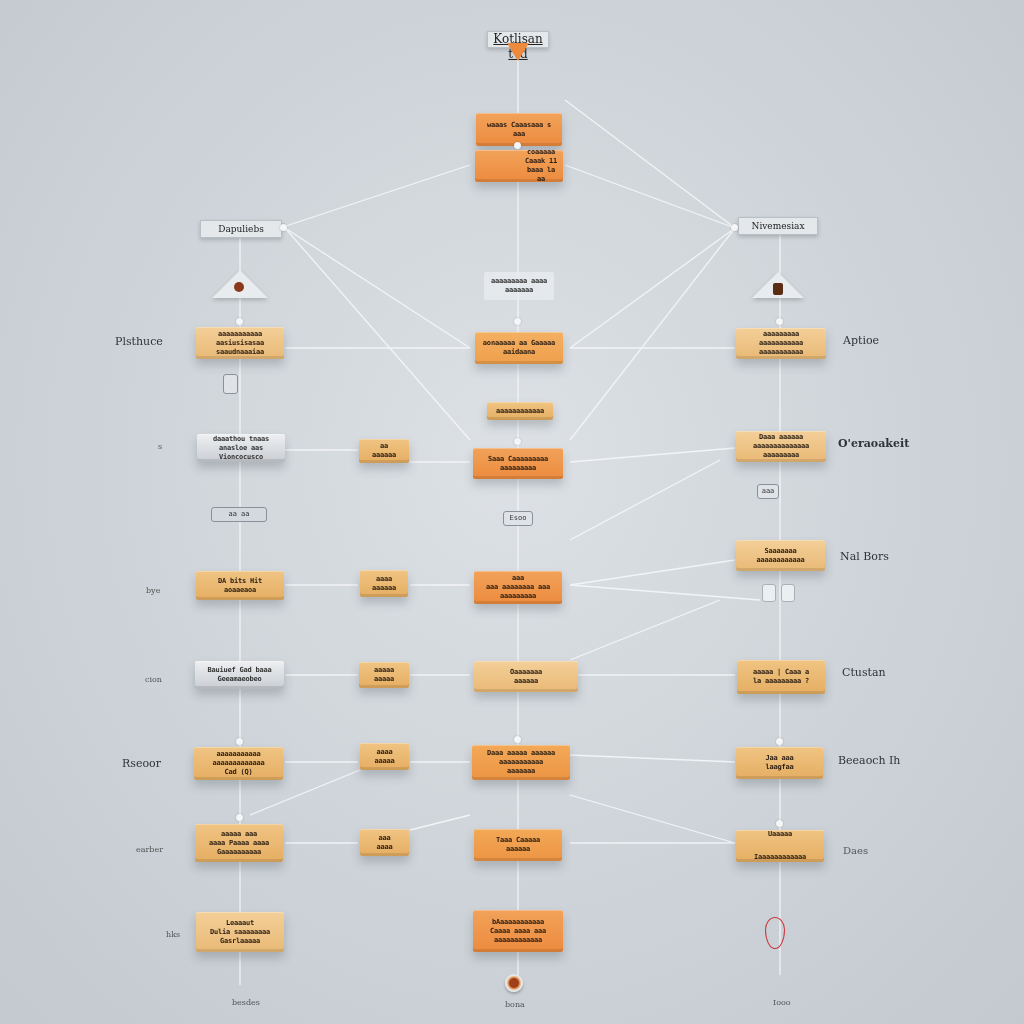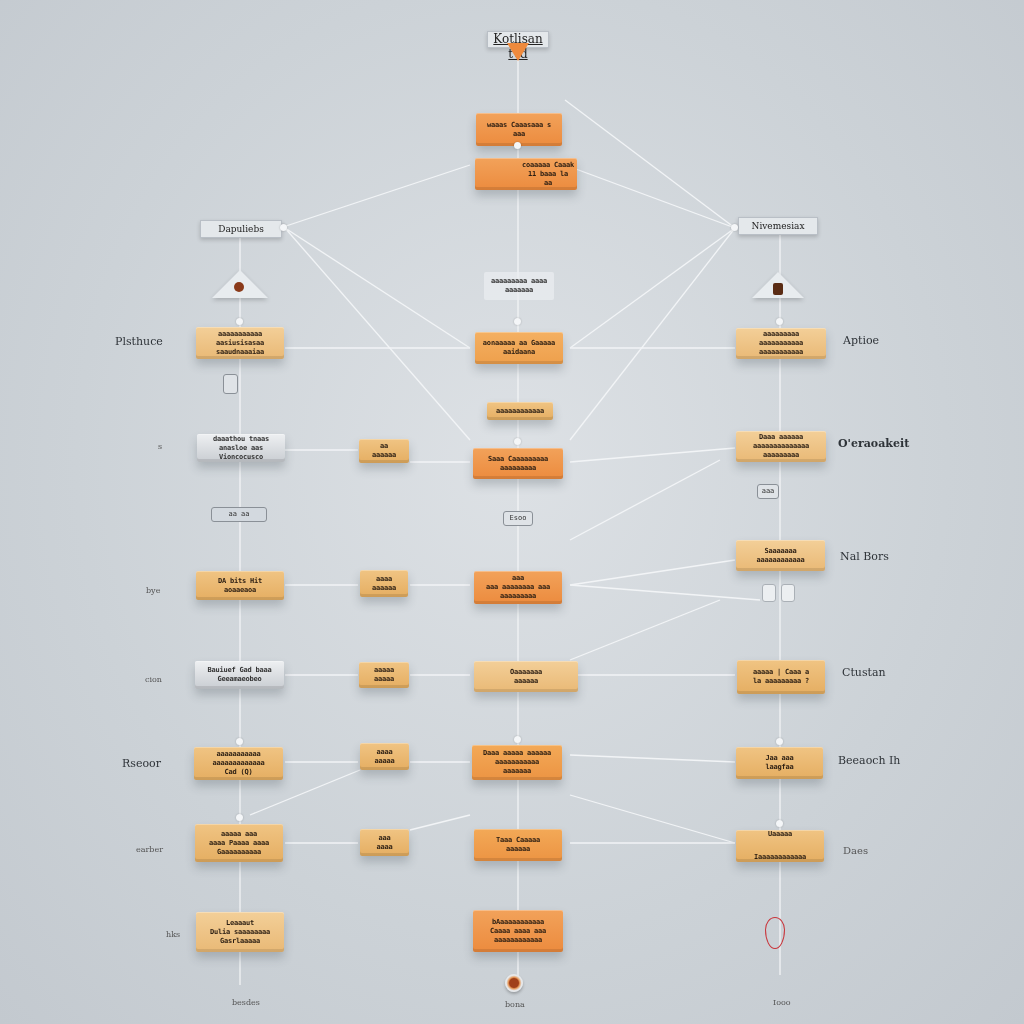--- a/index.html
+++ b/index.html
@@ -85,21 +85,21 @@
 <div style="position:absolute;left:234px;top:282px;width:10px;height:10px;border-radius:50%;background:#8a3a1a;"></div>
 
 <div class="tag" style="left:738px;top:217px;width:80px;height:18px;">Nivemesiax</div>
 <div class="tri" style="left:752px;top:272px;border-left:26px solid transparent;border-right:26px solid transparent;border-bottom:26px solid #e8ecef;filter:drop-shadow(0 2px 2px rgba(0,0,0,0.2));"></div>
 <div style="position:absolute;left:773px;top:283px;width:10px;height:12px;background:#5a2c14;border-radius:2px;"></div>
 
 <div class="node orange" style="left:476px;top:75px;width:86px;height:33px;margin-top:38px;">
   <div>waaas Caaasaaa s</div>
   <div>aaa</div>
 </div>
-<div class="node orange" style="left:475px;top:158px;width:102px;height:32px;padding-left:44px;">
+<div class="node orange" style="left:475px;top:150px;width:88px;height:32px;padding-left:44px;">
   <div>coaaaaa Caaak 11 baaa la</div>
   <div>aa</div>
 </div>
 <div class="node gray" style="left:484px;top:272px;width:70px;height:28px;background:rgba(235,238,241,0.7);box-shadow:none;">
   <div>aaaaaaaaa aaaa</div>
   <div>aaaaaaa</div>
 </div>
 <div class="node orange" style="left:475px;top:332px;width:88px;height:32px;background:linear-gradient(180deg,#f4b062,#eea04c);">
   <div>aonaaaaa aa Gaaaaa</div>
   <div>aaidaana</div>
@@ -114,21 +114,21 @@
 <div class="chip" style="left:503px;top:511px;width:30px;height:15px;line-height:13px;">Esoo</div>
 <div class="node orange" style="left:474px;top:571px;width:88px;height:33px;">
   <div>aaa</div>
   <div>aaa aaaaaaaa aaa</div>
   <div>aaaaaaaaa</div>
 </div>
 <div class="node light" style="left:474px;top:661px;width:104px;height:31px;">
   <div>Oaaaaaaa</div>
   <div>aaaaaa</div>
 </div>
-<div class="node orange" style="left:472px;top:745px;width:90px;height:35px;background:linear-gradient(180deg,#f3a957,#ec9443);">
+<div class="node orange" style="left:472px;top:745px;width:98px;height:35px;background:linear-gradient(180deg,#f3a957,#ec9443);">
   <div>Daaa aaaaa aaaaaa</div>
   <div>aaaaaaaaaaa</div>
   <div>aaaaaaa</div>
 </div>
 <div class="node orange" style="left:474px;top:829px;width:88px;height:32px;background:linear-gradient(180deg,#f3a957,#ec9443);">
   <div>Taaa Caaaaa</div>
   <div>aaaaaa</div>
 </div>
 <div class="node orange" style="left:473px;top:910px;width:90px;height:42px;">
   <div>bAaaaaaaaaaaa</div>

